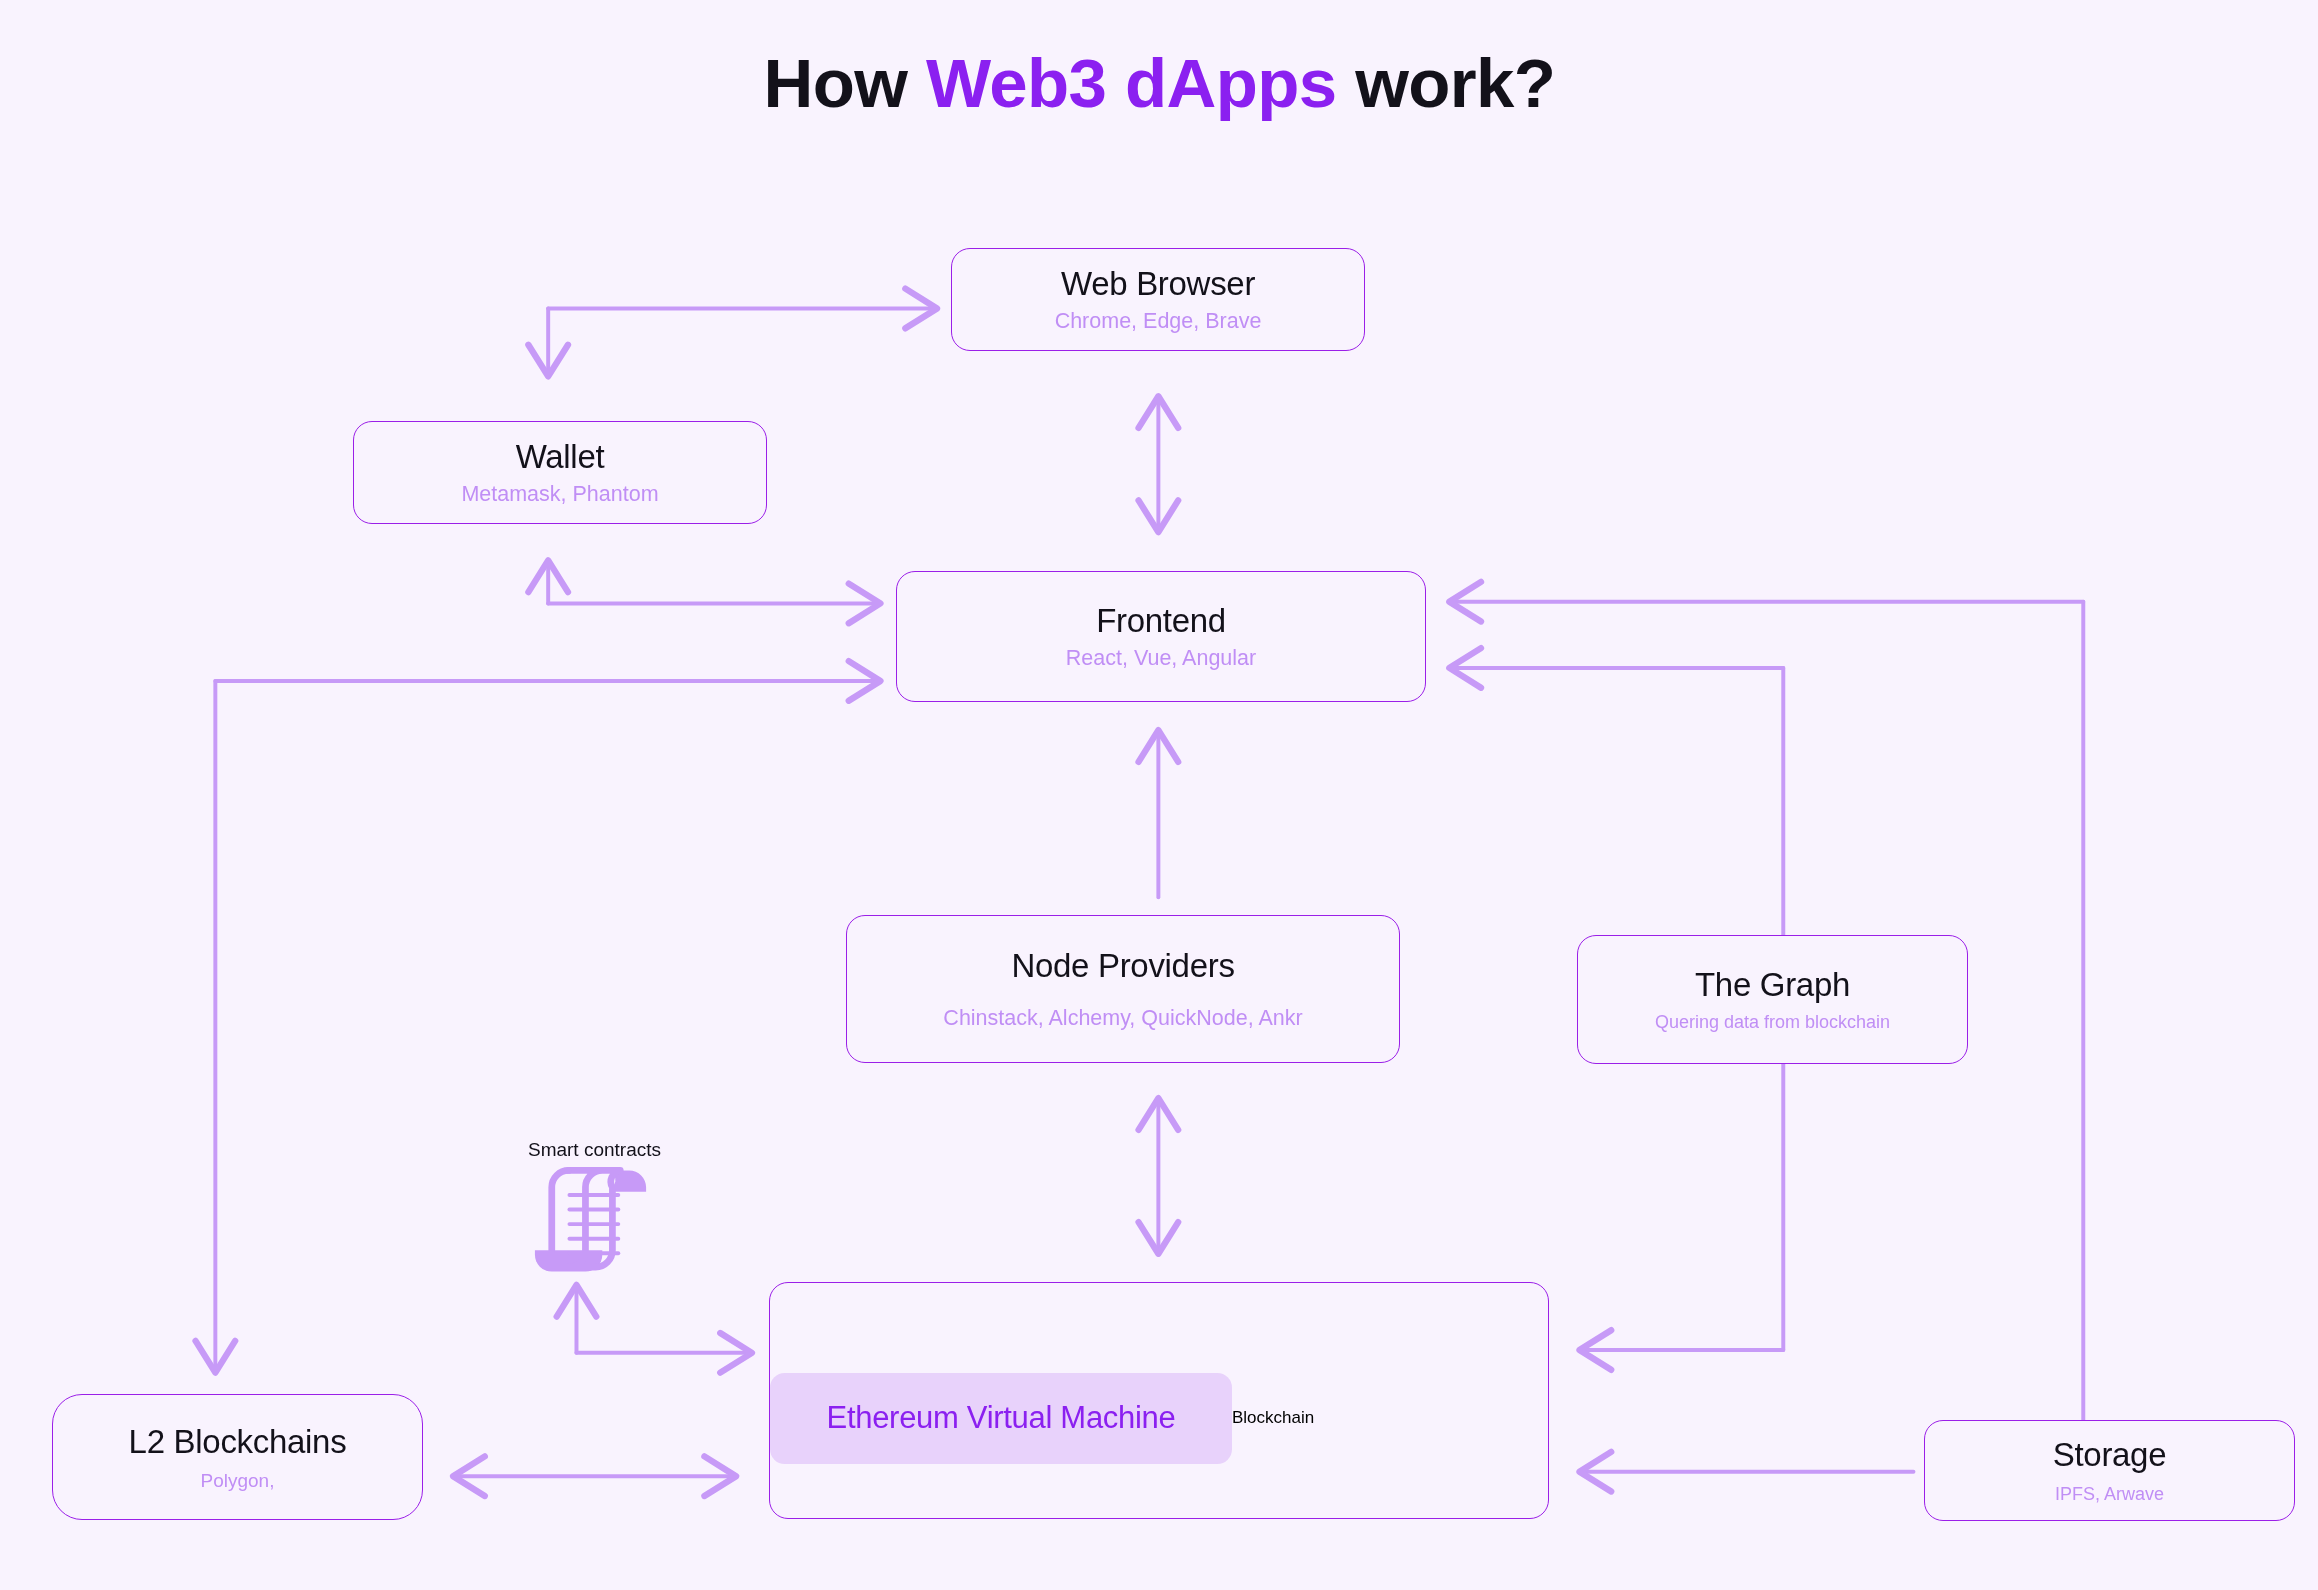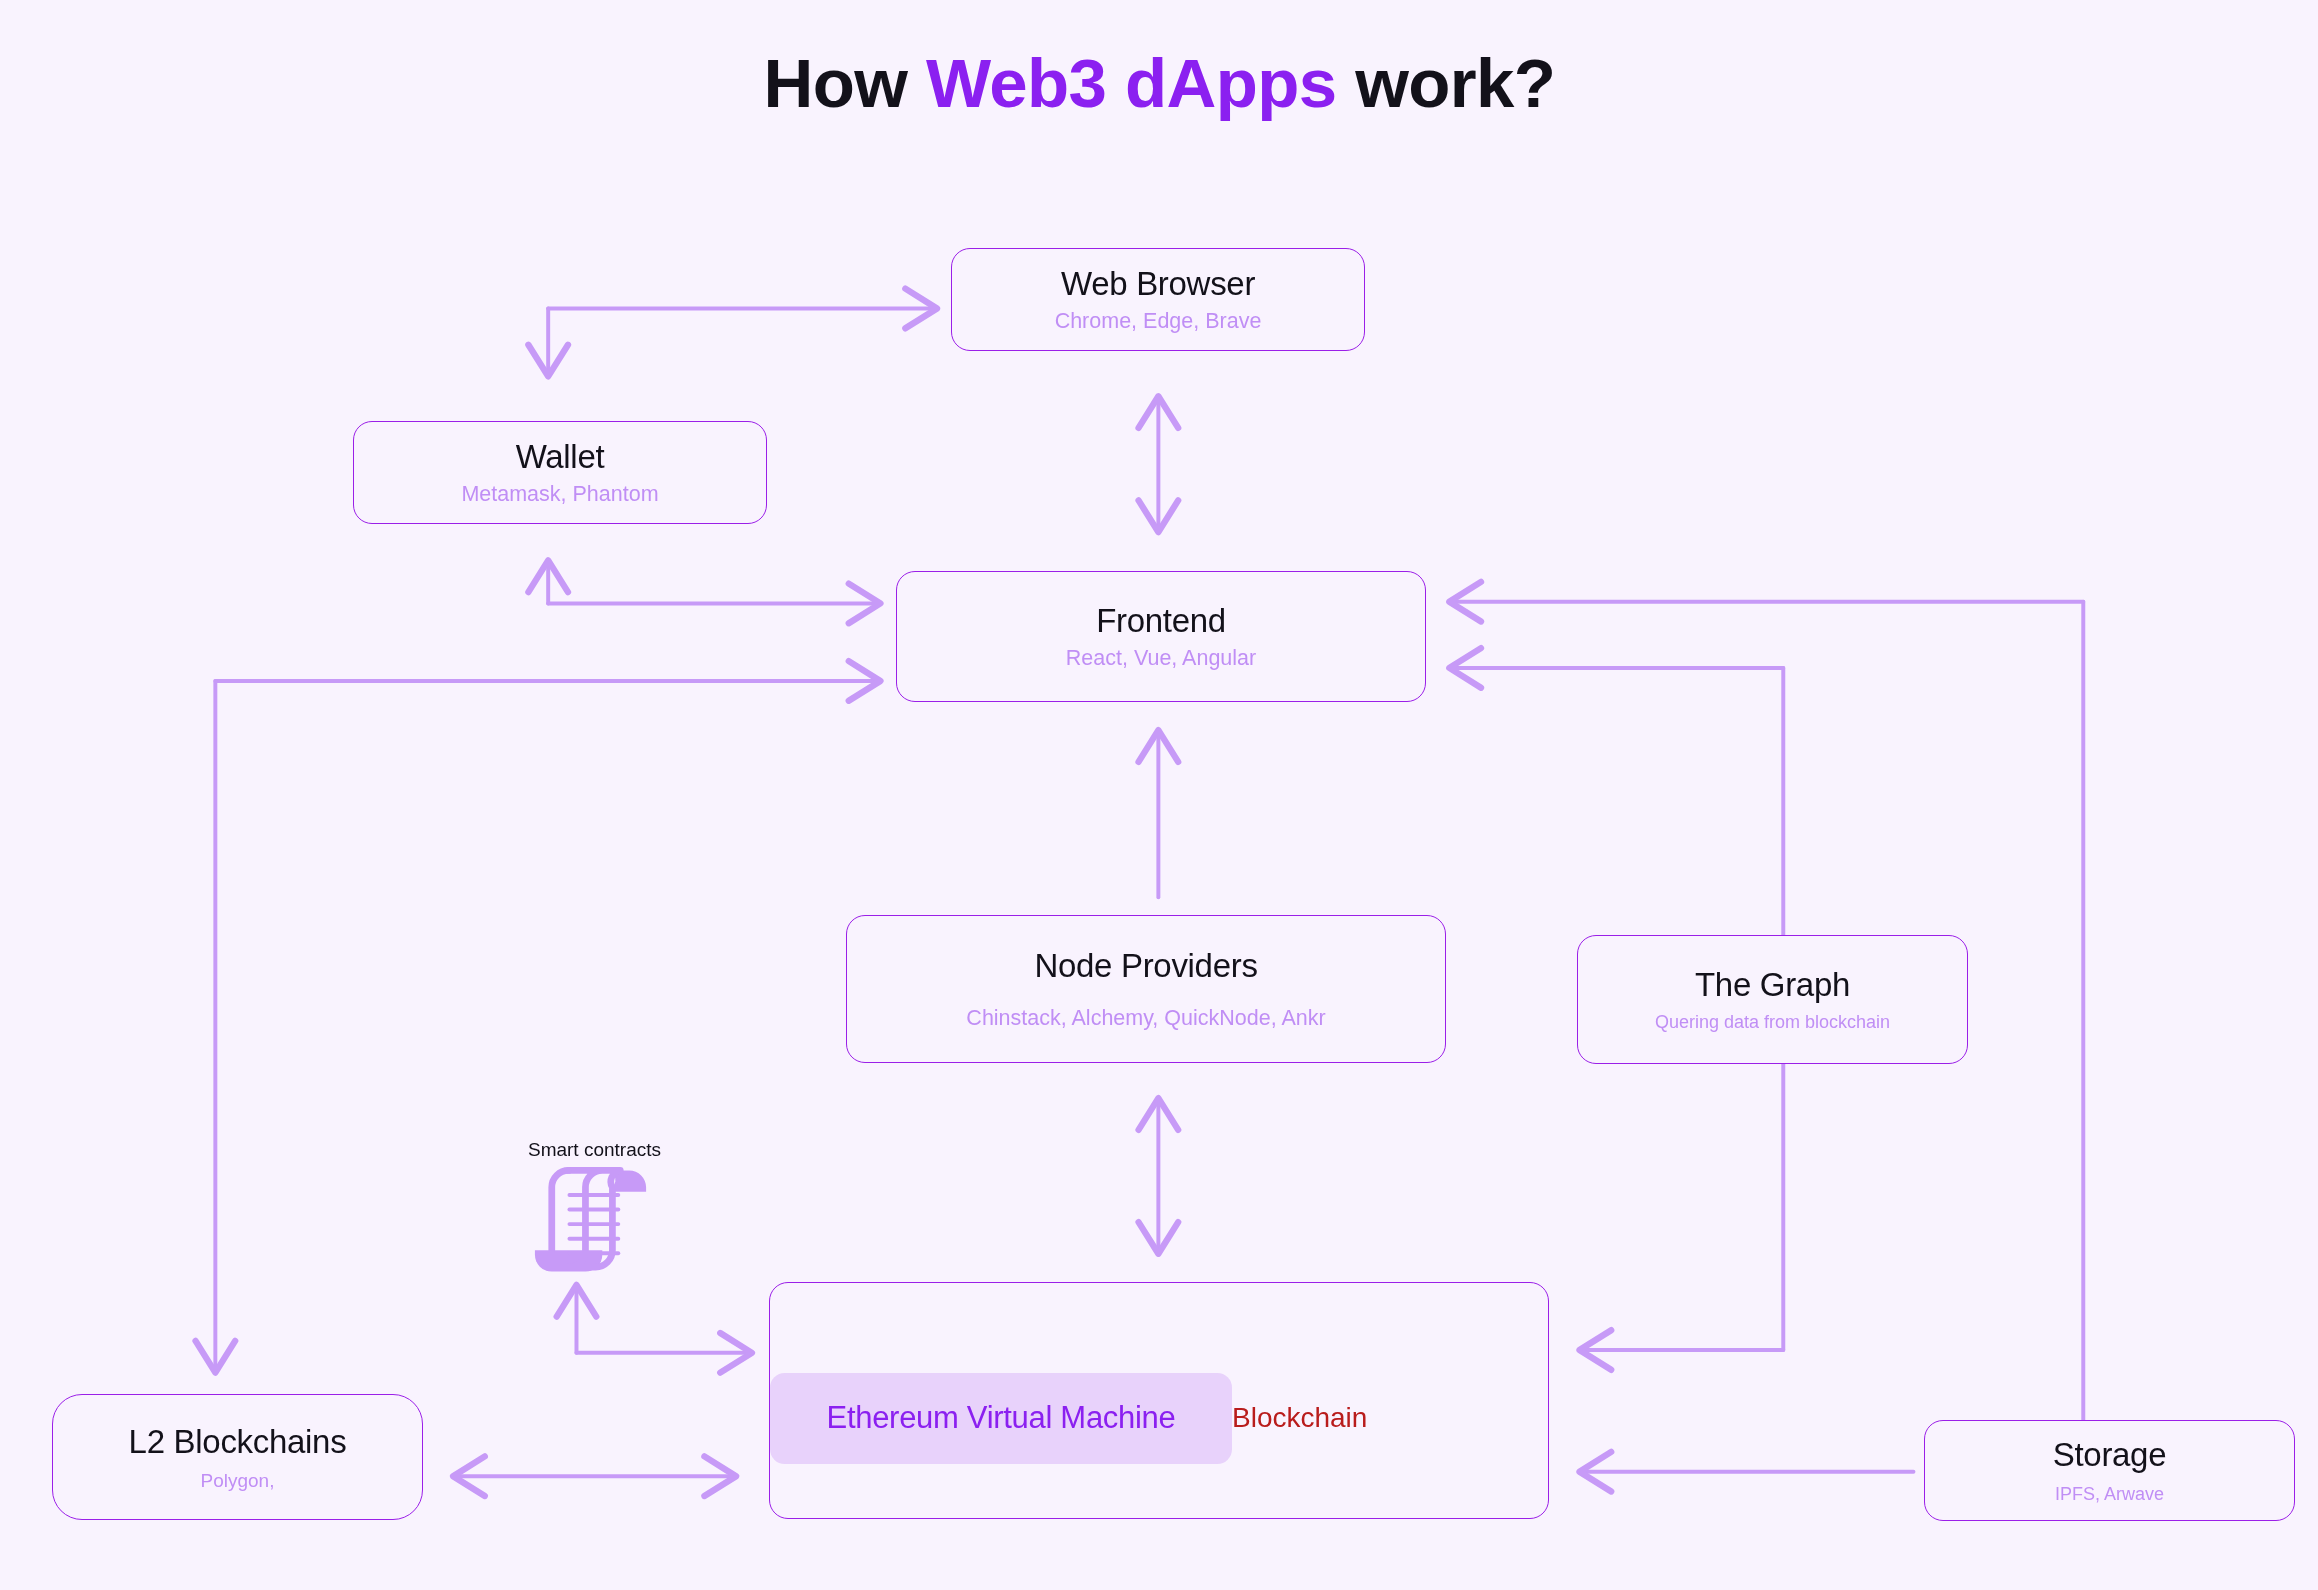--- a/index.html
+++ b/index.html
@@ -69,21 +69,21 @@
   
   #node-web-browser  { left:951px; top:248px;  width:414px;  height:103px; }
   #node-web-browser .title { margin-bottom: 5.7px; }
 
   #node-wallet       { left:353px;  top:421px;  width:414px;  height:103px; }
   #node-wallet .title { margin-bottom: 5.7px; }
 
   #node-frontend     { left:896px; top:571px; width:530px;  height:131px; }
   #node-frontend .title { margin-bottom: 6.8px; }
 
-  #node-node-providers { left:846px; top:915px; width:600px; height:148px; }
+  #node-node-providers { left:846px; top:915px; width:554px; height:148px; }
   #node-node-providers .title { margin-bottom: 20.4px; }
 
   #node-the-graph    { left:1577px; top:935px; width:391px;  height:129px; }
   #node-the-graph .title { margin-bottom: 8px; }
   #node-the-graph .sub { font-size: 18px; }
 
   #node-blockchain   { left:769px; top:1282px; width:780px; height:237px;
                        flex-direction: row; justify-content: flex-start; }
   #node-evm {
     margin-top: 35px;
@@ -91,22 +91,22 @@
     border-radius: 14.7px;
     background: #e8d2fb;
     display: flex; align-items: center; justify-content: center;
     color: #8b20f0;
     font-size: 31px;
     letter-spacing: -0.3px;
     white-space: nowrap;
   }
   #node-blockchain .chain-label {
     margin-top: 34px;
-    font-size: 28px;
-    color: #b91c1c;
+    font-size: 17px;
+    color: #000000;
   }
 
   #node-l2           { left:52px;   top:1394px; width:371px;  height:126px;border-radius:30px; }
   #node-l2 .title { margin-bottom: 9px; }
   #node-l2 .sub { font-size: 19px; }
 
   #node-storage      { left:1924px; top:1420px; width:371px;  height:101px; }
   #node-storage .title { margin-bottom: 10px; }
   #node-storage .sub { font-size: 18px; }
 

